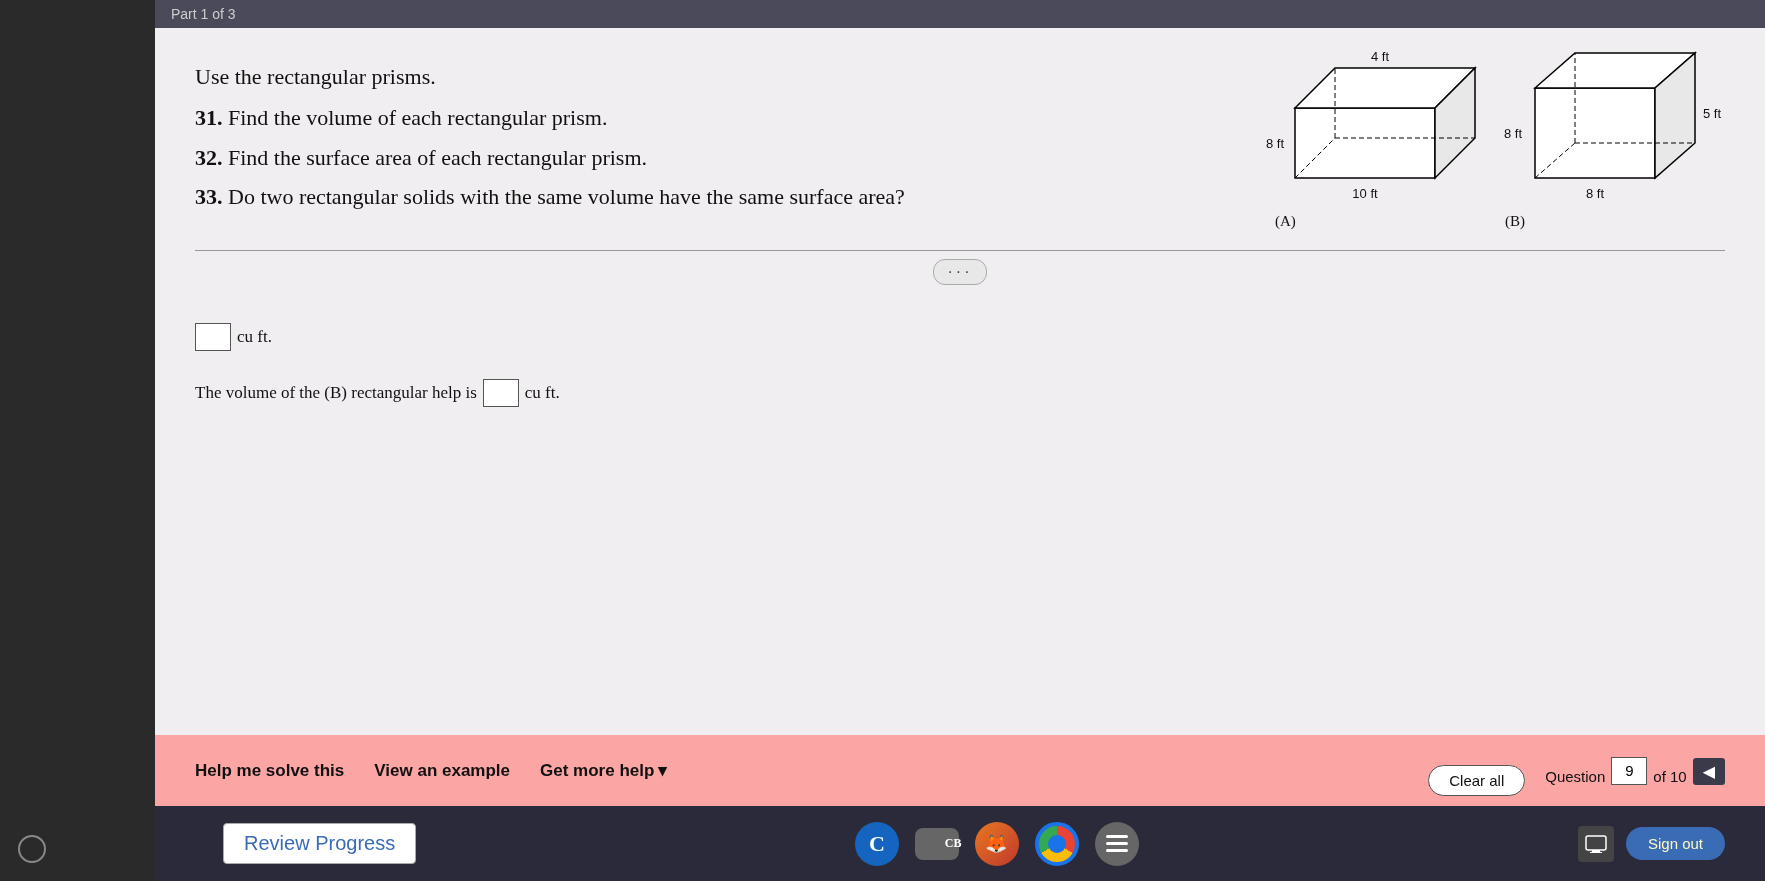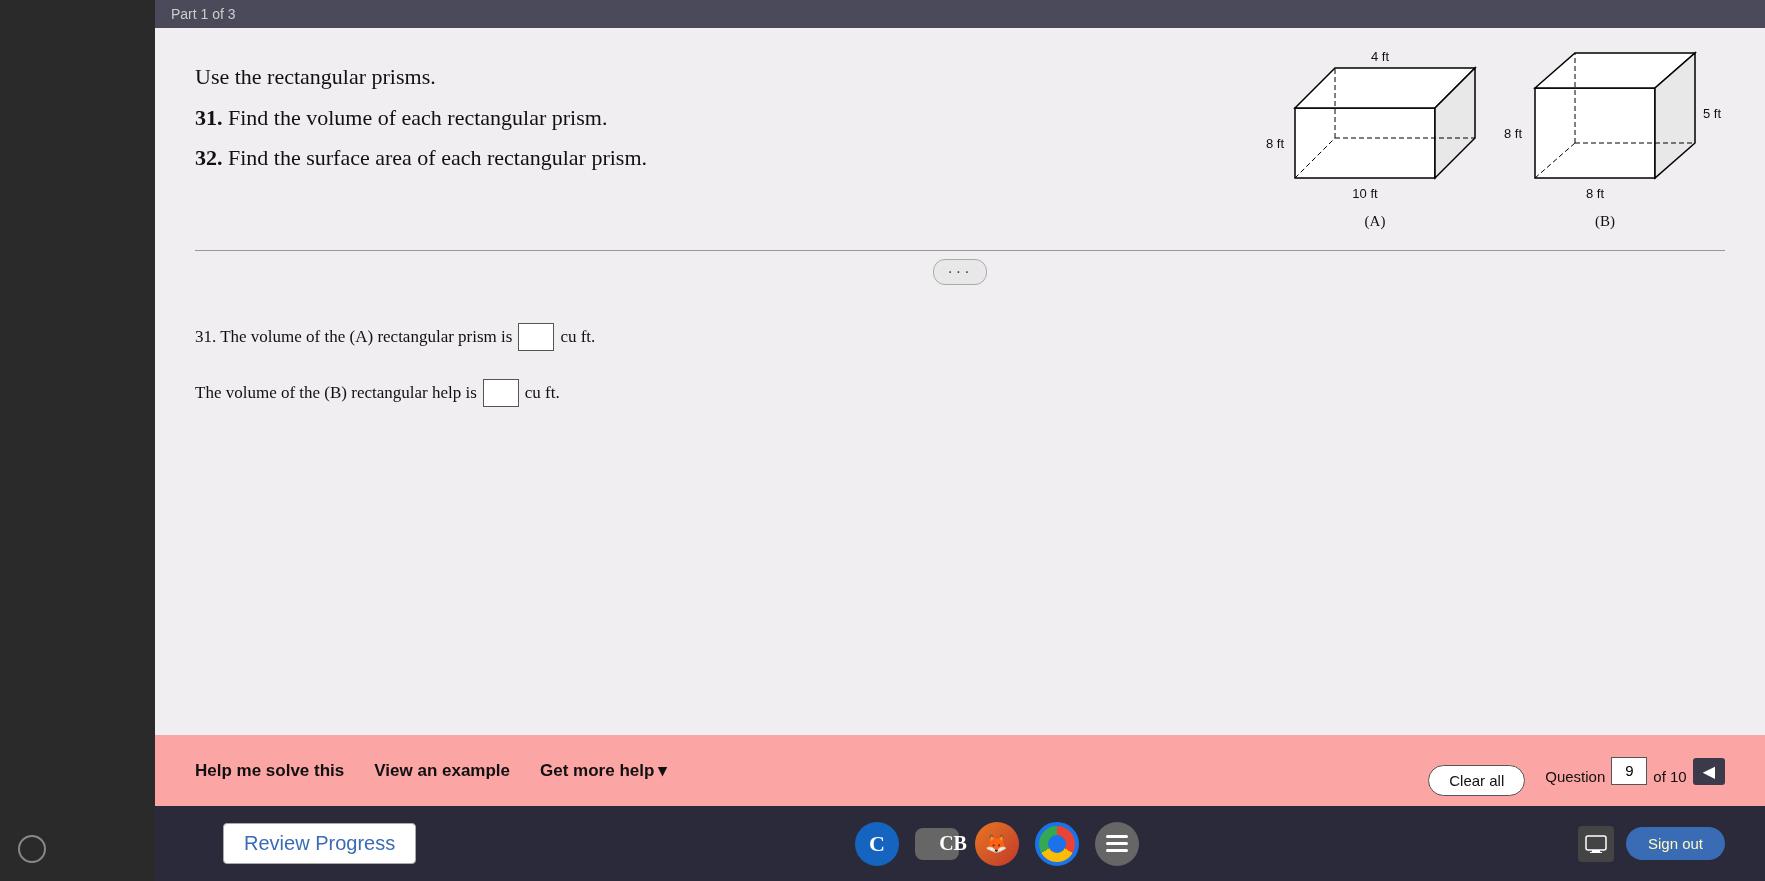--- a/index.html
+++ b/index.html
@@ -78,21 +78,21 @@
       display: flex;
       gap: 30px;
       align-items: flex-end;
       margin-right: 20px;
       margin-top: -10px;
     }
 
     .diagram-container {
       display: flex;
       flex-direction: column;
-      align-items: center;
+      align-items: flex-start;
     }
 
     .diagram-label {
       font-size: 15px;
       color: #111;
       margin-top: 5px;
     }
 
     
     svg.prism {
@@ -366,20 +366,24 @@
     <div class="question-text">
       <div class="intro-line">Use the rectangular prisms.</div>
       <div class="q-item">
         <span class="q-number">31.</span>
         <span>Find the volume of each rectangular prism.</span>
       </div>
       <div class="q-item">
         <span class="q-number">32.</span>
         <span>Find the surface area of each rectangular prism.</span>
       </div>
+      <div class="q-item">
+        <span class="q-number">33.</span>
+        <span>Do two rectangular solids with the same volume have the same surface area?</span>
+      </div>
     </div>
 
     <div class="diagrams">
 
       <div class="diagram-container">
         <svg width="200" height="160" class="prism">
 
           <polygon points="20,130 160,130 160,60 20,60" fill="white" stroke="black" stroke-width="1.5"></polygon>
 
           <polygon points="20,60 60,20 200,20 160,60" fill="white" stroke="black" stroke-width="1.5"></polygon>
@@ -423,21 +427,20 @@
     </div>
   </div>
 
   <hr class="divider">
   <div class="dots-area">
     <button class="dots-btn">···</button>
   </div>
 
   <div class="answer-area">
     <div class="answer-line">
-      <span>31. The volume of the (A) rectangular prism is</span>
       <input type="text" class="answer-input" value="" style="">
       <span>cu ft.</span>
     </div>
     <div class="answer-line">
       <span>The volume of the (B) rectangular help is</span>
       <input type="text" class="answer-input" value="" style="">
       <span>cu ft.</span>
     </div>
   </div>
 
@@ -459,21 +462,21 @@
         <button class="nav-arrow">◀</button>
       </div>
     </div>
   </div>
 
   <div class="footer-bar">
     <button class="review-progress-btn">Review Progress</button>
 
     <div class="taskbar-icons">
       <div class="taskbar-icon letter-c">C</div>
-      <div class="taskbar-icon cb" style="background:#666; border-radius:8px; width:44px; height:32px; font-size:20px;padding-left:32px;">CB</div>
+      <div class="taskbar-icon cb" style="background:#666; border-radius:8px; width:44px; height:32px; font-size:12px;padding-left:32px;">CB</div>
       <div class="taskbar-icon fox" style="background: linear-gradient(135deg, #e87722, #c0392b); border-radius:50%;">🦊</div>
       <div class="taskbar-icon chrome" style="width:44px;height:44px;border-radius:50%;background:conic-gradient(#ea4335 0deg 120deg,#fbbc05 120deg 240deg,#34a853 240deg 360deg);display:flex;align-items:center;justify-content:center;">
         <div style="width:18px;height:18px;border-radius:50%;background:#1a73e8;"></div>
       </div>
       <div class="taskbar-icon menu" style="background:#666; border-radius:50%; display:flex; align-items:center; justify-content:center;">
         <svg width="22" height="18" viewBox="0 0 22 18">
             <rect y="0" width="22" height="3" rx="1.5" fill="white"></rect>
             <rect y="7" width="22" height="3" rx="1.5" fill="white"></rect>
             <rect y="14" width="22" height="3" rx="1.5" fill="white"></rect>
           </svg>

